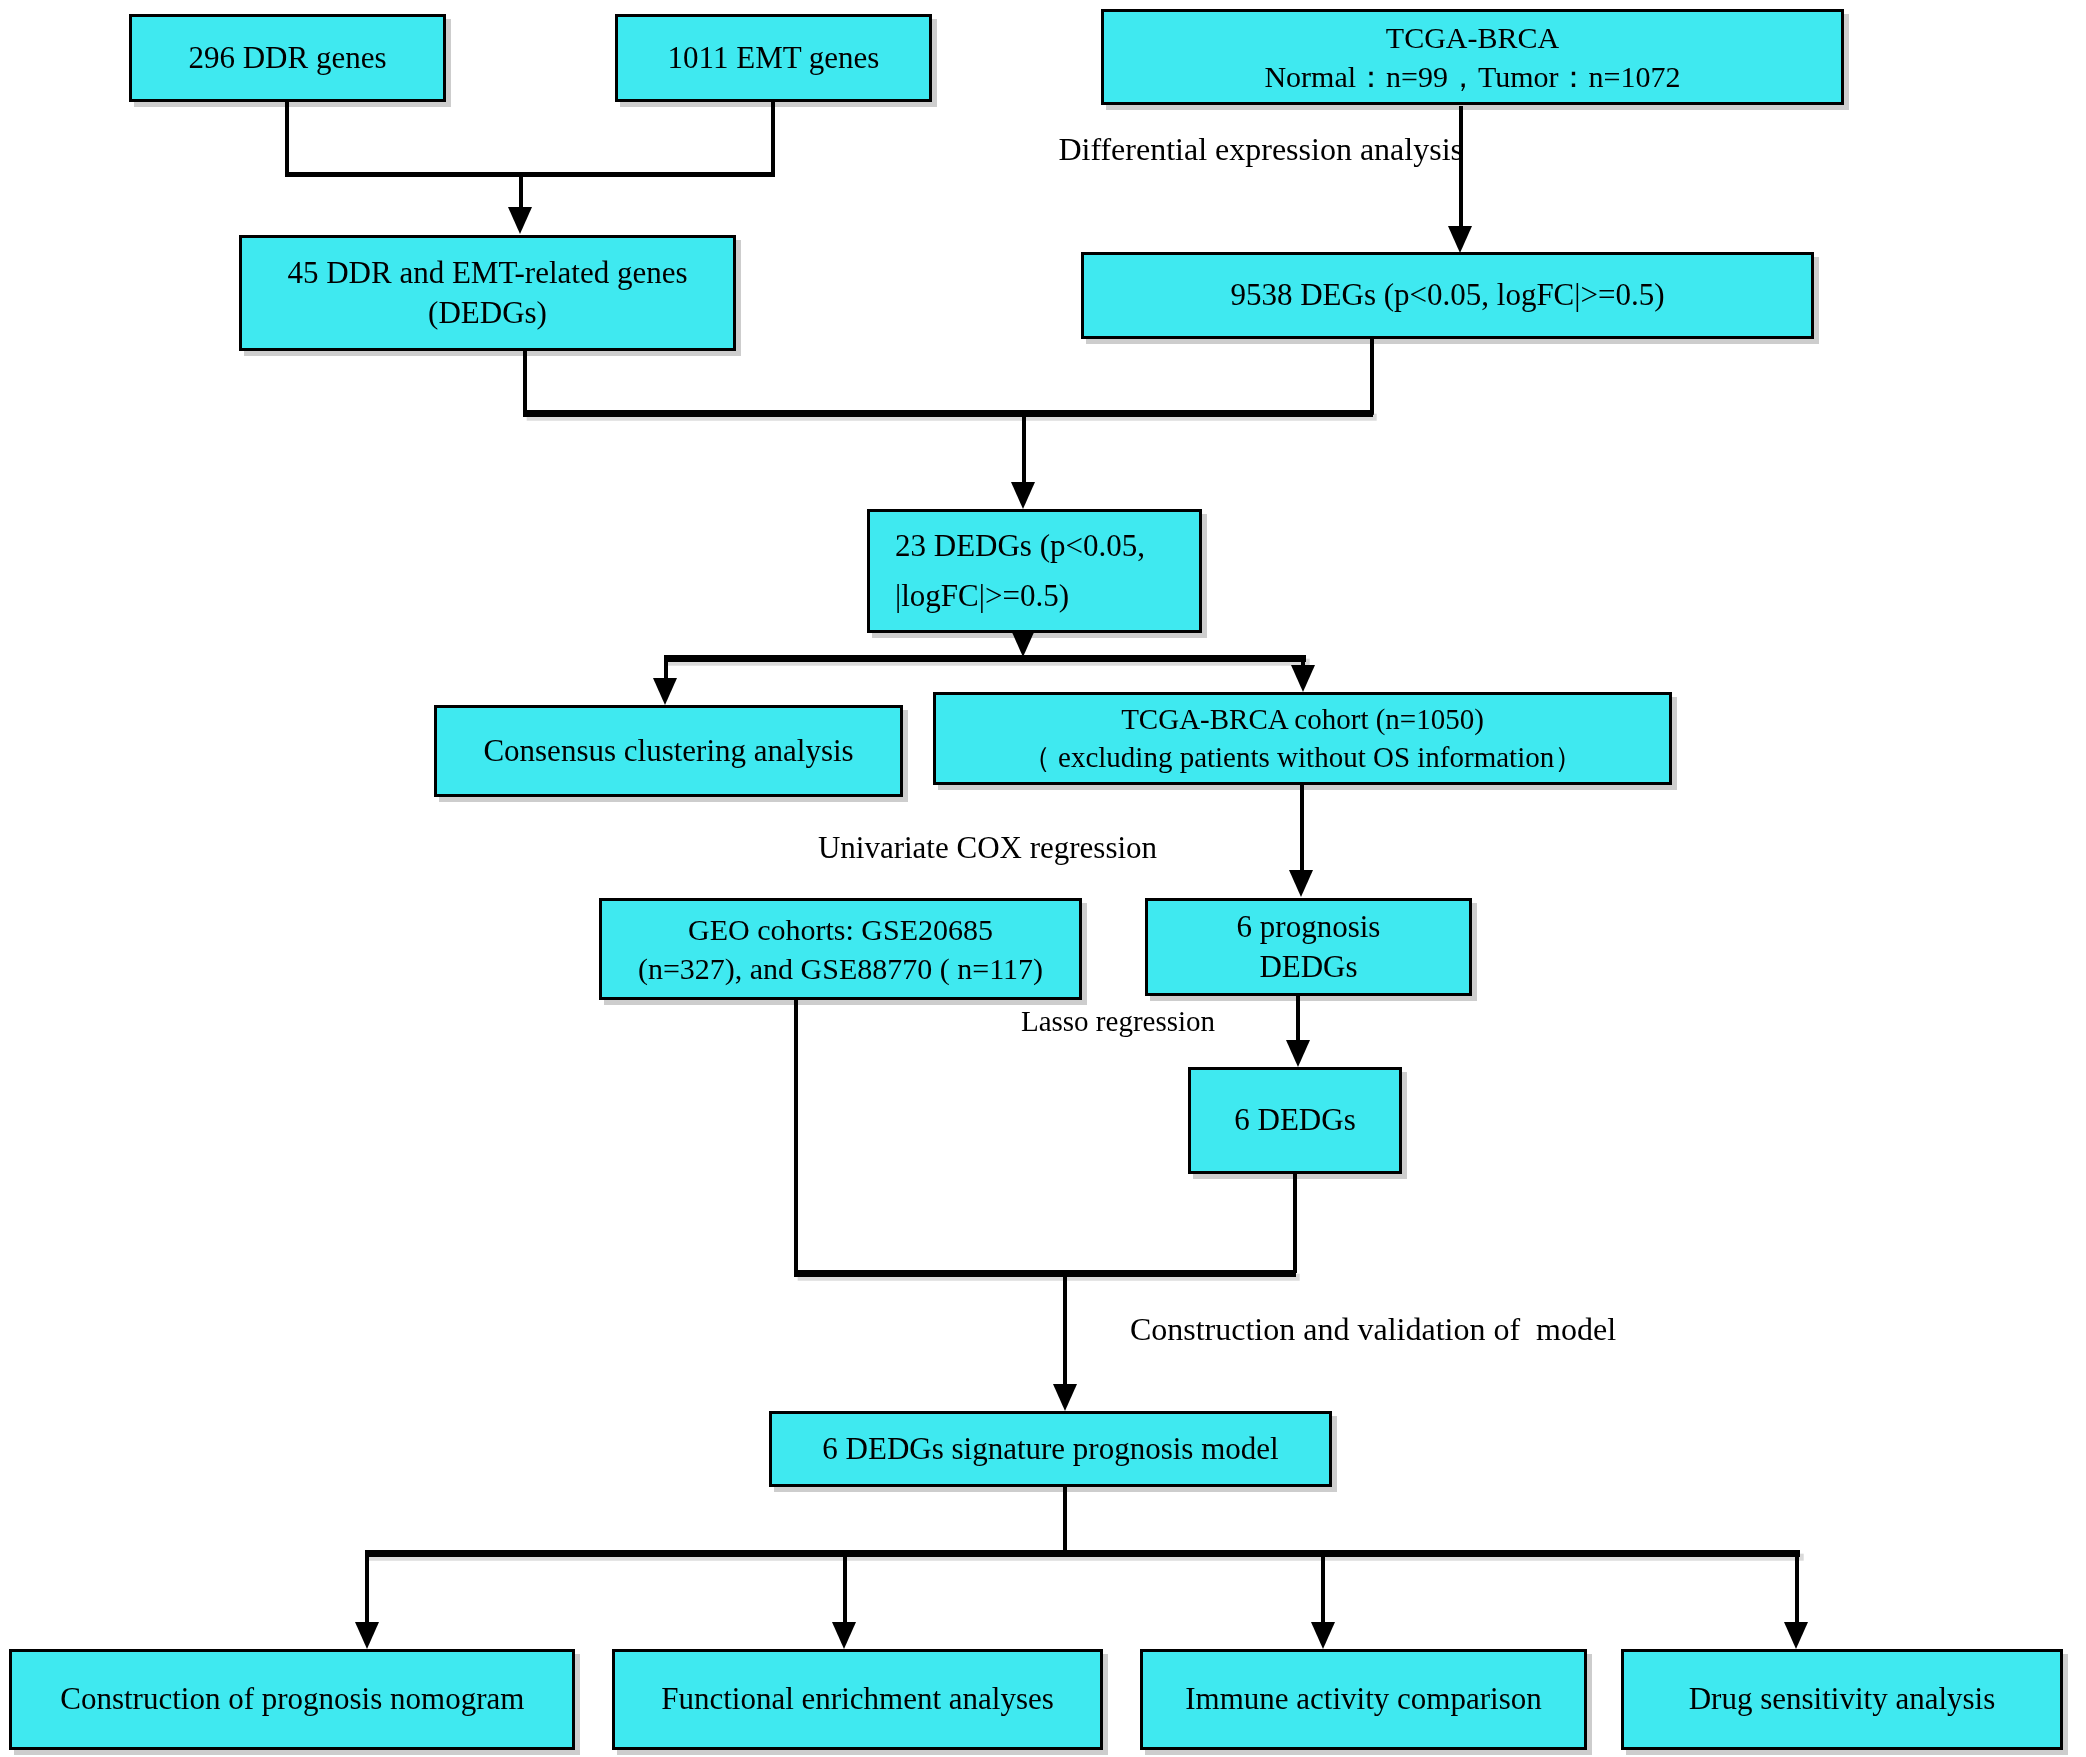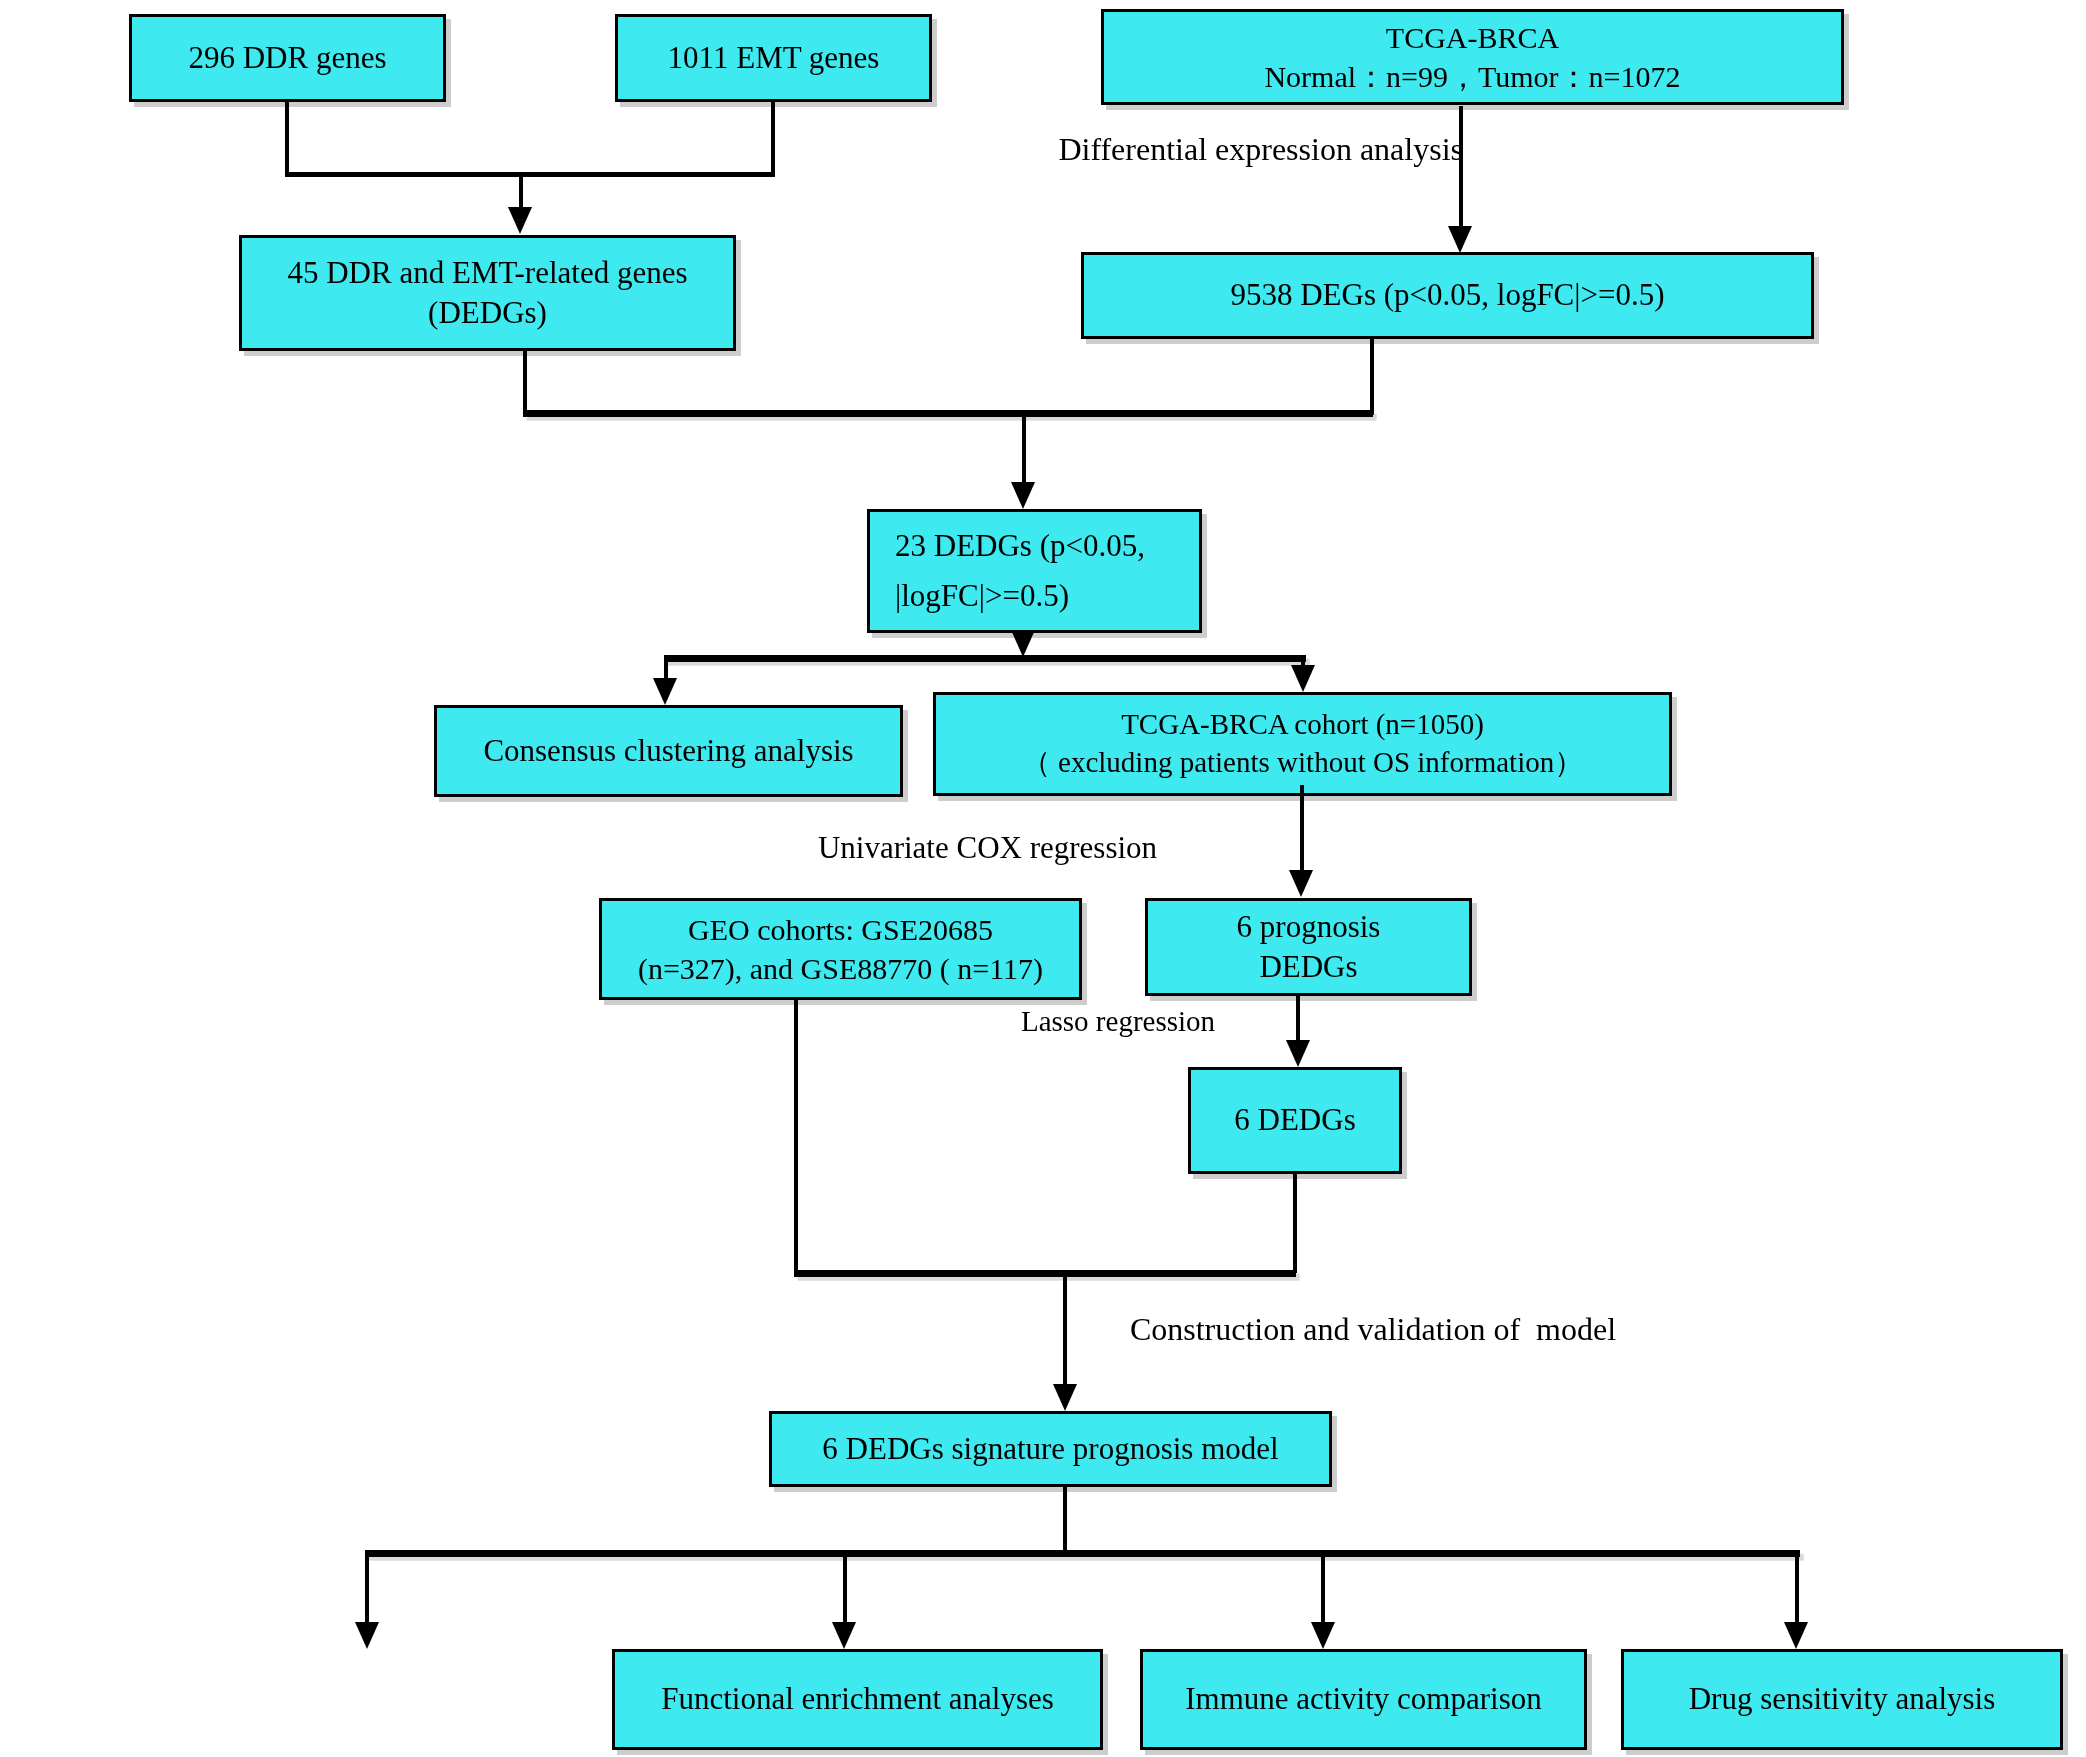--- a/index.html
+++ b/index.html
@@ -91,21 +91,21 @@
   <div class="arrowhead" style="left:1011px;top:630px;"></div>
   <div class="hline thick" style="left:664px;top:655px;width:642px;"></div>
   <div class="vline" style="left:664px;top:660px;height:20px;"></div>
   <div class="arrowhead" style="left:653px;top:678px;"></div>
   <div class="vline" style="left:1301px;top:660px;height:7.5px;"></div>
   <div class="arrowhead" style="left:1291px;top:665px;"></div>
 
   <div class="node" style="left:434px;top:705px;width:469px;height:92px;">
     <span class="ln">Consensus clustering analysis</span>
   </div>
-  <div class="node" style="left:933px;top:692px;width:739px;height:104px;font-size:29px;">
+  <div class="node" style="left:933px;top:692px;width:739px;height:93px;font-size:29px;">
     <span class="ln">TCGA-BRCA cohort (n=1050)</span>
     <span class="ln">（ excluding patients without OS information）</span>
   </div>
 
   <div class="vline" style="left:1300px;top:785px;height:87px;"></div>
   <div class="arrowhead" style="left:1289px;top:870px;"></div>
   <div class="edge-label" style="left:733px;top:830px;width:509px;font-size:31px;">Univariate COX regression</div>
 
   <div class="node" style="left:599px;top:898px;width:483px;height:102px;font-size:30px;">
     <span class="ln">GEO cohorts: GSE20685</span>
@@ -143,20 +143,23 @@
 
   <div class="vline" style="left:843px;top:1557px;height:66px;"></div>
   <div class="arrowhead" style="left:832px;top:1622px;"></div>
 
   <div class="vline" style="left:1321px;top:1557px;height:66px;"></div>
   <div class="arrowhead" style="left:1311px;top:1622px;"></div>
 
   <div class="vline" style="left:1795px;top:1557px;height:66px;"></div>
   <div class="arrowhead" style="left:1784px;top:1622px;"></div>
 
+  <div class="node" style="left:9.3px;top:1649px;width:566px;height:101px;">
+    <span class="ln">Construction of prognosis nomogram</span>
+  </div>
   <div class="node" style="left:1140px;top:1649px;width:447px;height:101px;">
     <span class="ln">Immune activity comparison</span>
   </div>
   <div class="node" style="left:612px;top:1649px;width:491px;height:101px;">
     <span class="ln">Functional enrichment analyses</span>
   </div>
   <div class="node" style="left:1621px;top:1649px;width:442px;height:101px;">
     <span class="ln">Drug sensitivity analysis</span>
   </div>
 

